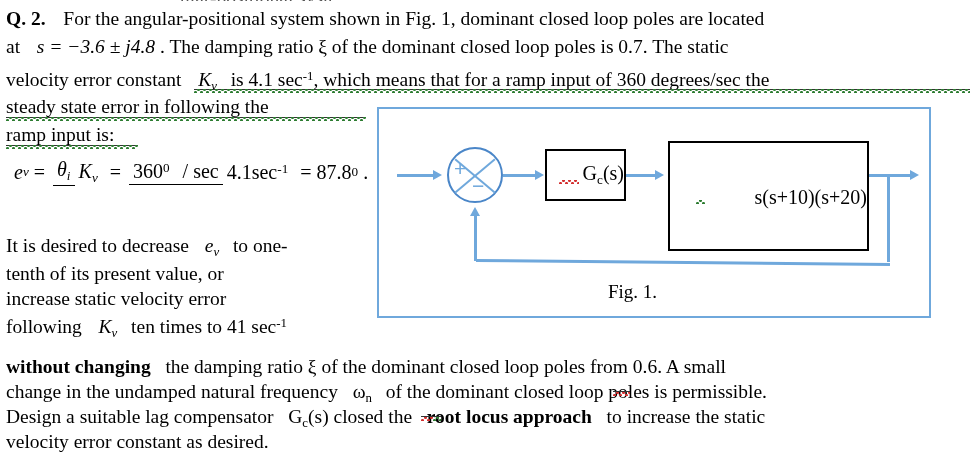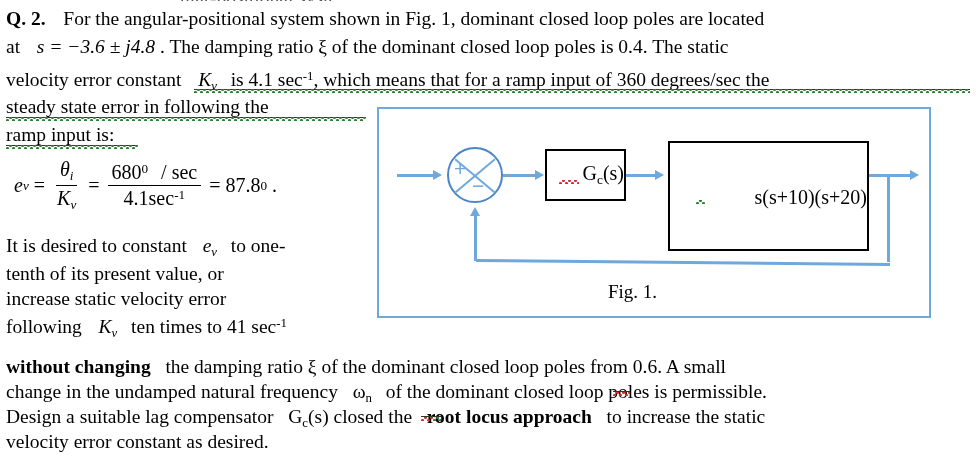--- a/index.html
+++ b/index.html
@@ -64,21 +64,21 @@
   
   .eq {
     position: absolute;
     display: flex;
     align-items: center;
     font-size: 20px;
   }
   .eq .op  { padding: 0 5px; font-style: normal; }
   .frac {
     display: inline-flex;
-    flex-direction: column;
+    flex-direction: row;
     align-items: center;
     vertical-align: middle;
     padding: 0 3px;
   }
   .frac .num {
     padding: 0 4px 1px 4px;
     border-bottom: 1.6px solid #000;
     white-space: nowrap;
   }
   .frac .den {
@@ -195,21 +195,21 @@
     <div class="ln" style="left:0; top:0;">
       <span class="b">Q. 2.</span>
       <span style="display:inline-block;width:8px"></span>
       <span>For the angular-positional system shown in Fig. 1, dominant closed loop poles are located</span>
     </div>
 
     <div class="ln" style="left:0; top:28px;">
       <span>at</span>
       <span style="display:inline-block;width:7px"></span>
       <span class="it">s = −3.6 ± j4.8</span>
-      <span>. The damping ratio ξ of the dominant closed loop poles is 0.4. The static</span>
+      <span>. The damping ratio ξ of the dominant closed loop poles is 0.7. The static</span>
     </div>
 
     <div class="ln" style="left:0; top:58px;">
       <span>velocity error constant</span>
       <span style="display:inline-block;width:7px"></span>
       <span class="it">K</span><span class="sub">v</span>
       <span style="display:inline-block;width:4px"></span>
       <span>is 4.1 sec</span><span class="sup">-1</span><span>, which means that for a ramp input of 360 degrees/sec the</span>
     </div>
 
@@ -240,39 +240,39 @@
       </span>
       <span class="den">
         <span class="it">K</span><span class="sub">v</span>
       </span>
     </span>
 
     <span class="op">=</span>
 
     <span class="frac">
       <span class="num">
-        <span>680</span><span class="sup">0</span>
+        <span>360</span><span class="sup">0</span>
         <span style="display:inline-block;width:3px"></span>
         <span>/ sec</span>
       </span>
       <span class="den">
         <span>4.1sec</span><span class="sup">-1</span>
       </span>
     </span>
 
     <span class="op">=</span>
     <span>87.8</span>
       <span class="sup">0</span>
     <span style="display:inline-block;width:5px"></span>
     <span>.</span>
   </div>
 
   <div class="para" style="left:6px; top:232px; width:360px;">
     <div class="ln" style="left:0; top:0;">
-      <span>It is desired to constant</span>
+      <span>It is desired to decrease</span>
       <span style="display:inline-block;width:6px"></span>
       <span class="it">e</span><span class="sub">v</span>
       <span style="display:inline-block;width:4px"></span>
       <span>to one-</span>
     </div>
     <div class="ln" style="left:0; top:28px;">
       <span>tenth of its present value, or</span>
     </div>
     <div class="ln" style="left:0; top:53px;">
       <span>increase static velocity error</span>

